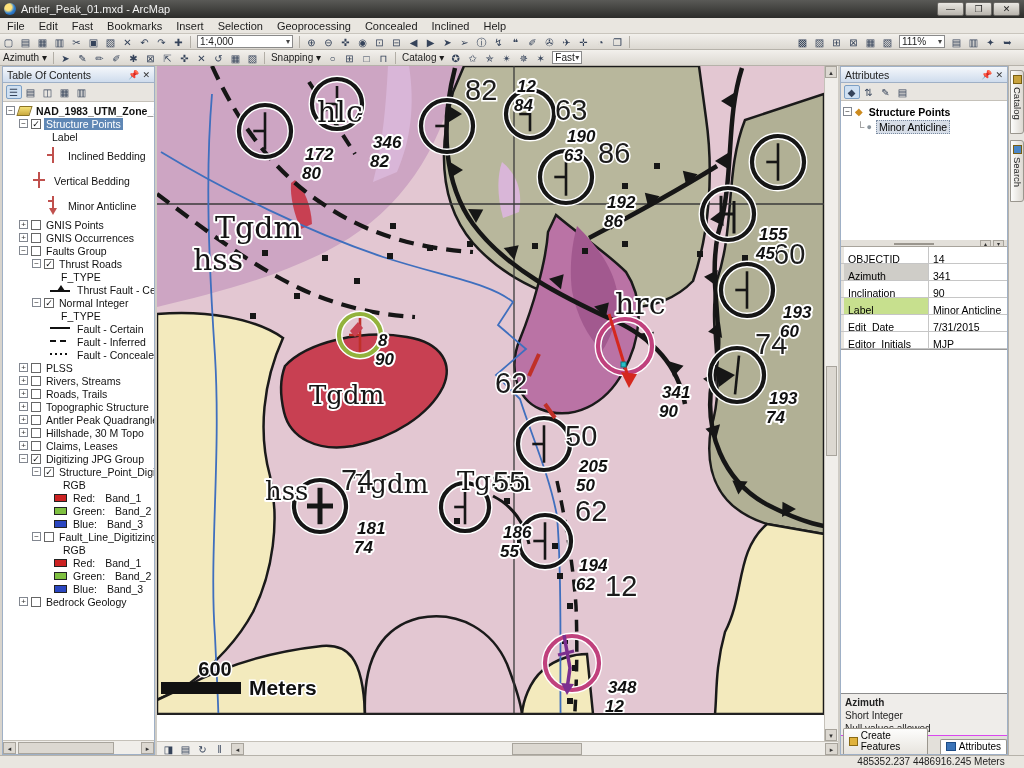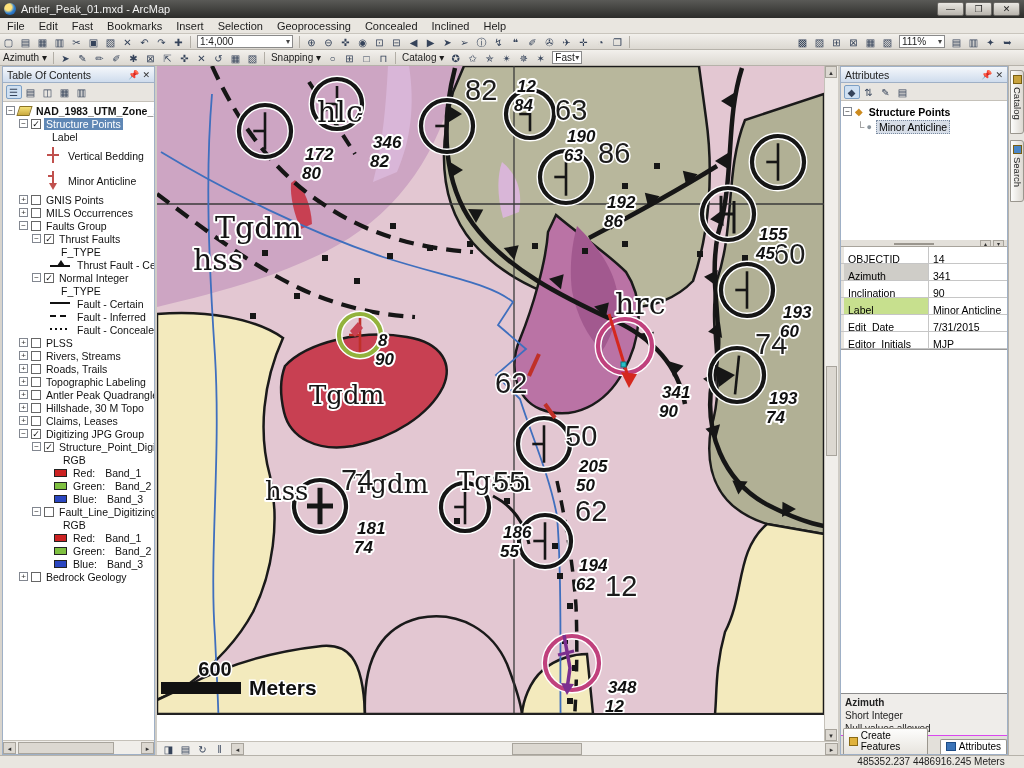--- a/index.html
+++ b/index.html
@@ -271,51 +271,58 @@
         <span class="exp">−</span>
         <span class="cb">✓</span>
         <span class="tlabel sel">Structure Points</span>
       </div>
       <div class="trow" style="padding-left: 47px;">
         <span class="tlabel">Label</span>
       </div>
       <div class="trow tall" style="padding-left: 41px;">
         <span class="sym"><svg width="18" height="22">
             <line x1="9" y1="3" x2="9" y2="19" stroke="#c0504d" stroke-width="2"></line>
+            <line x1="3" y1="11" x2="9" y2="11" stroke="#c0504d" stroke-width="2"></line>
+          </svg></span>
+        <span class="tlabel">Inclined Bedding</span>
+      </div>
+      <div class="trow tall" style="padding-left: 27px;">
+        <span class="sym"><svg width="18" height="22">
+            <line x1="9" y1="3" x2="9" y2="19" stroke="#c0504d" stroke-width="2"></line>
             <line x1="3" y1="11" x2="15" y2="11" stroke="#c0504d" stroke-width="2"></line>
           </svg></span>
         <span class="tlabel">Vertical Bedding</span>
       </div>
       <div class="trow tall" style="padding-left: 41px;">
         <span class="sym"><svg width="18" height="22">
             <line x1="9" y1="2" x2="9" y2="16" stroke="#c0504d" stroke-width="2"></line>
             <polygon points="5,14 13,14 9,21" fill="#c0504d"></polygon>
             <line x1="4" y1="7" x2="9" y2="7" stroke="#c0504d" stroke-width="2"></line>
           </svg></span>
         <span class="tlabel">Minor Anticline</span>
       </div>
       <div class="trow" style="padding-left: 16px;">
         <span class="exp">+</span>
         <span class="cb"></span>
         <span class="tlabel">GNIS Points</span>
       </div>
       <div class="trow" style="padding-left: 16px;">
         <span class="exp">+</span>
         <span class="cb"></span>
-        <span class="tlabel">MILS Occurrences</span>
+        <span class="tlabel">GNIS Occurrences</span>
       </div>
       <div class="trow" style="padding-left: 16px;">
         <span class="exp">−</span>
         <span class="cb"></span>
         <span class="tlabel">Faults Group</span>
       </div>
       <div class="trow" style="padding-left: 29px;">
         <span class="exp">−</span>
         <span class="cb">✓</span>
-        <span class="tlabel">Thrust Faults</span>
+        <span class="tlabel">Thrust Roads</span>
       </div>
       <div class="trow" style="padding-left: 56px;">
         <span class="tlabel">F_TYPE</span>
       </div>
       <div class="trow" style="padding-left: 46px;">
         <span class="sym"><svg width="22" height="12">
             <line x1="1" y1="8" x2="21" y2="8" stroke="#111" stroke-width="2"></line>
             <polygon points="8,8 16,8 12,2" fill="#111"></polygon>
           </svg></span>
         <span class="tlabel">Thrust Fault - Certain</span>
@@ -357,21 +364,21 @@
         <span class="tlabel">Rivers, Streams</span>
       </div>
       <div class="trow" style="padding-left: 16px;">
         <span class="exp">+</span>
         <span class="cb"></span>
         <span class="tlabel">Roads, Trails</span>
       </div>
       <div class="trow" style="padding-left: 16px;">
         <span class="exp">+</span>
         <span class="cb"></span>
-        <span class="tlabel">Topographic Labeling</span>
+        <span class="tlabel">Topographic Structure</span>
       </div>
       <div class="trow" style="padding-left: 16px;">
         <span class="exp">+</span>
         <span class="cb"></span>
         <span class="tlabel">Antler Peak Quadrangle</span>
       </div>
       <div class="trow" style="padding-left: 16px;">
         <span class="exp">+</span>
         <span class="cb"></span>
         <span class="tlabel">Hillshade, 30 M Topo</span>

